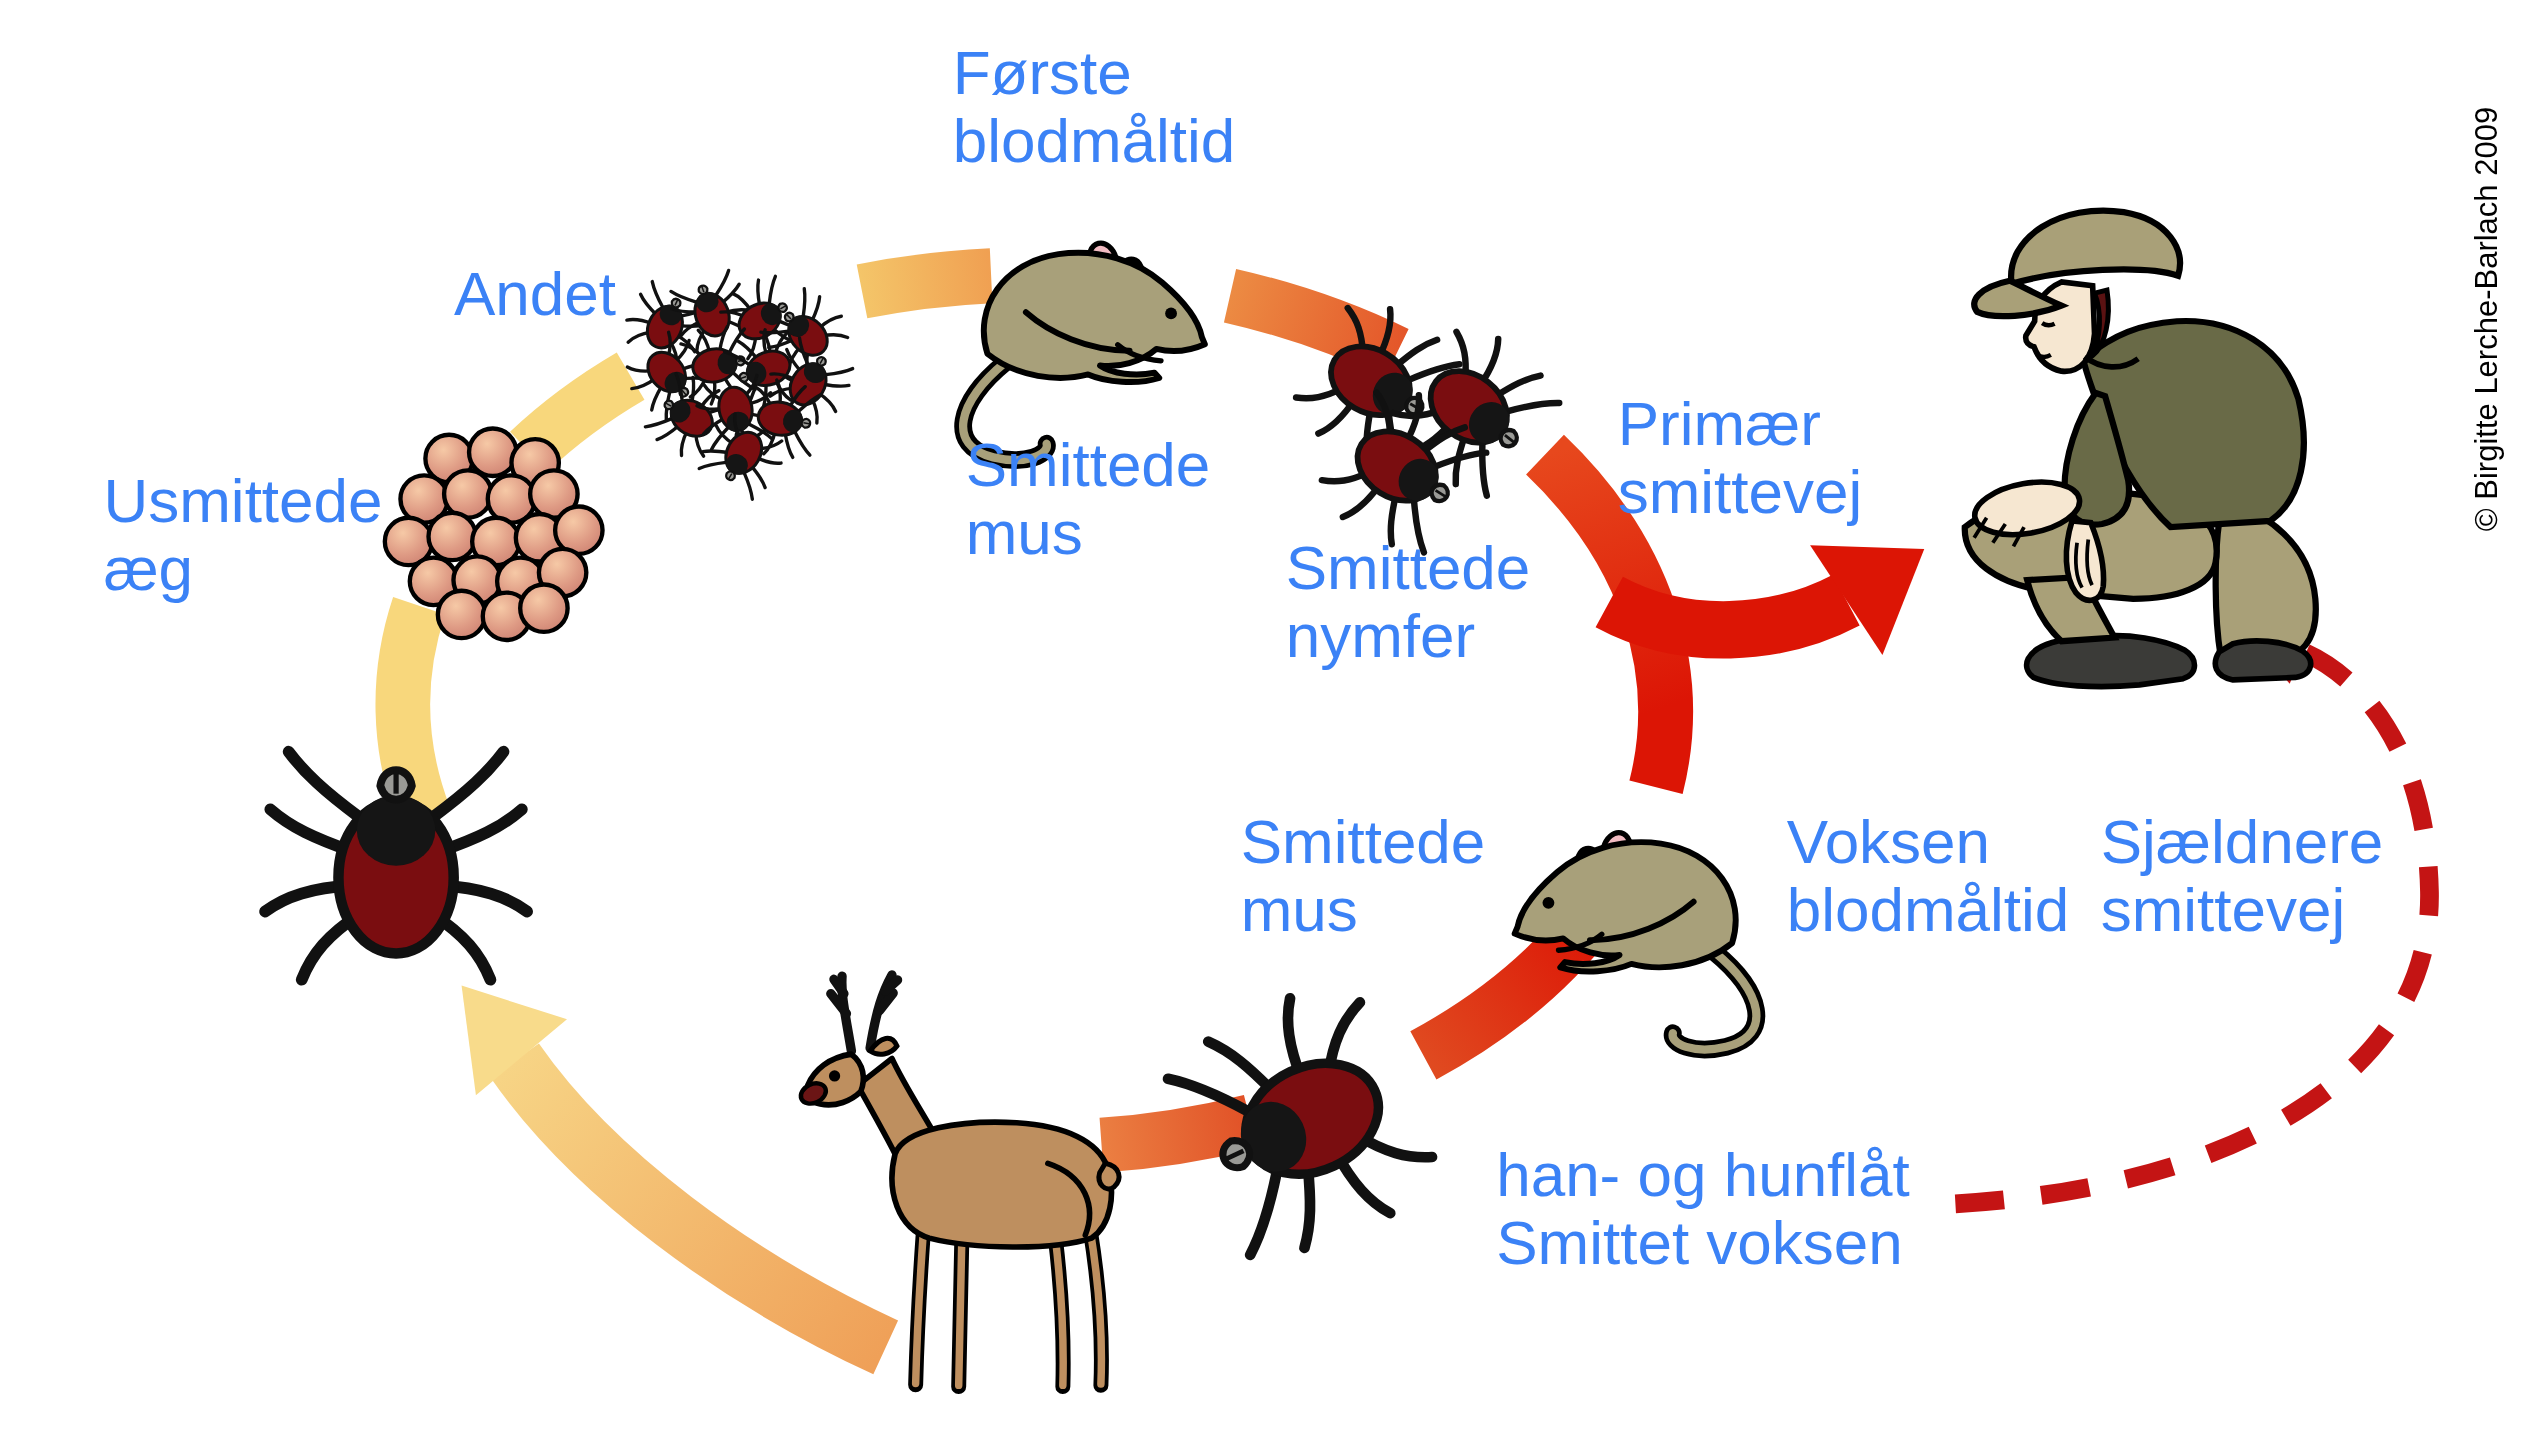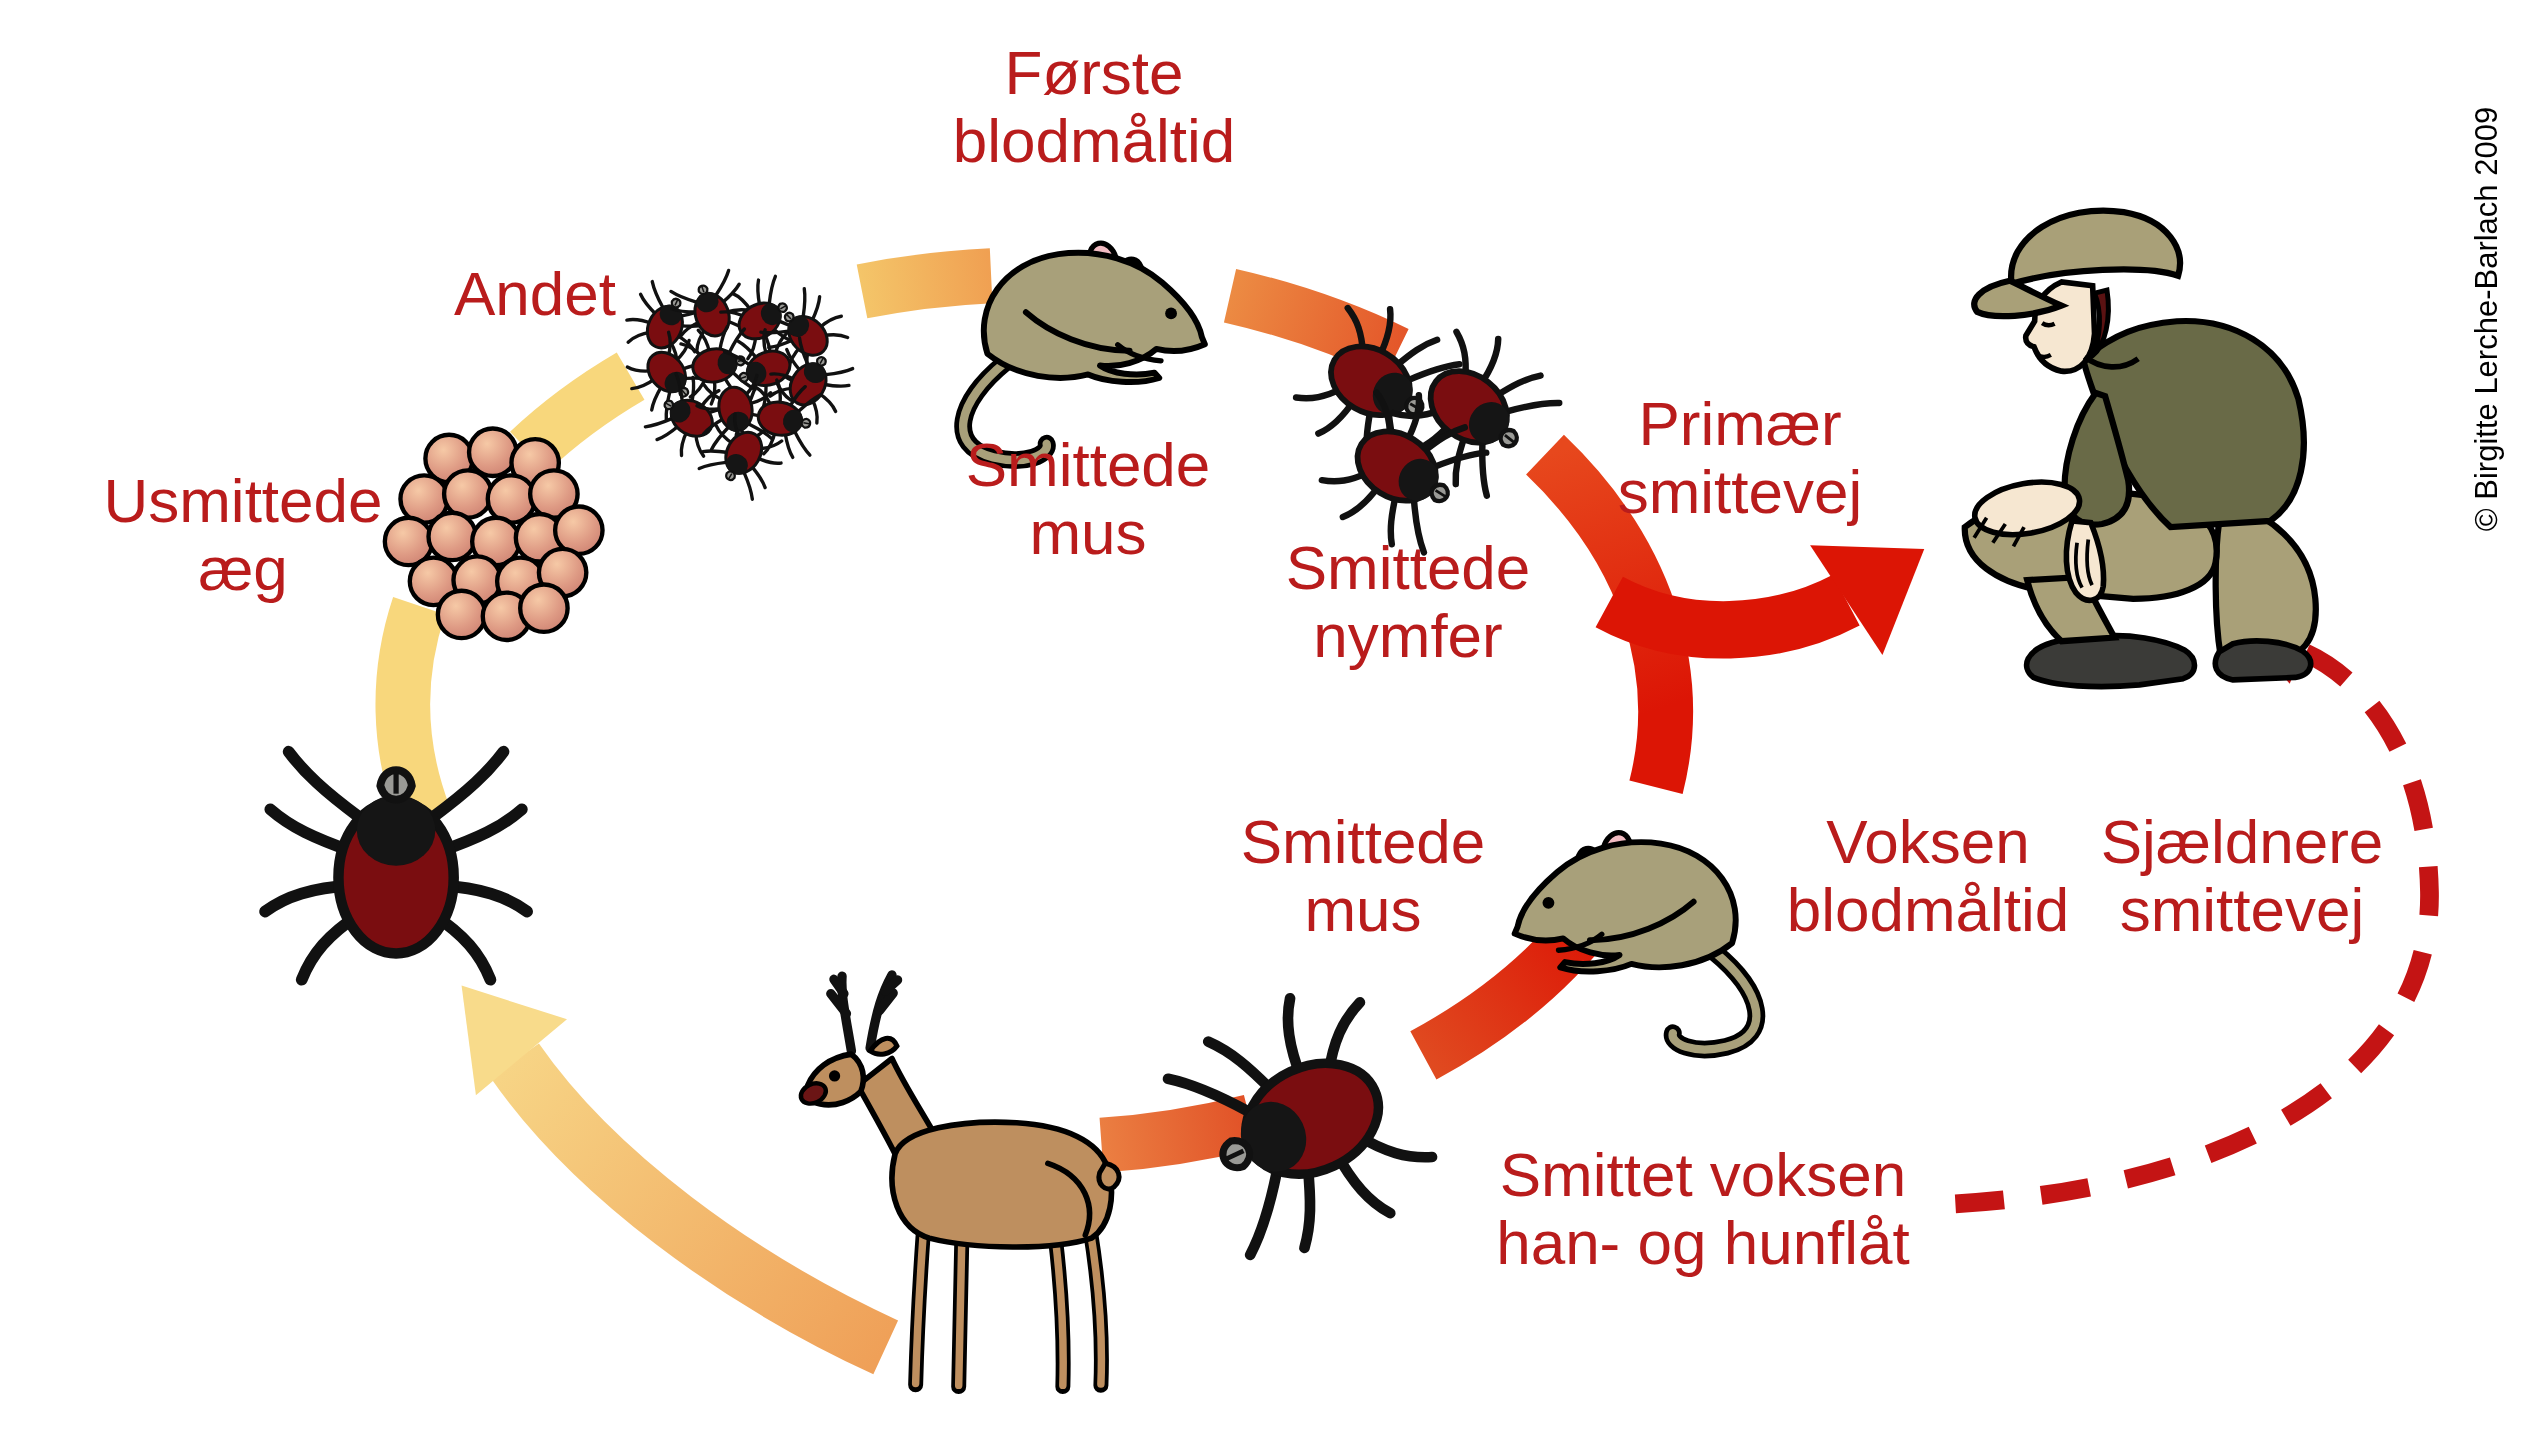--- a/index.html
+++ b/index.html
@@ -1,21 +1,21 @@
 <!DOCTYPE html>
 <html style="font-size:10px"><head>
 <meta charset="utf-8">
 <style>
   html,body{margin:0;padding:0;background:#fff;}
   body{width:2538px;height:1454px;overflow:hidden;}
   .stage{position:relative;width:2538px;height:1454px;background:#fff;
          font-family:"Liberation Sans",sans-serif;}
   svg.art{position:absolute;left:0;top:0;width:2538px;height:1454px;}
-  .lbl{position:absolute;transform:translate(-50%,-50%);text-align:center;
-       font-size:62px;line-height:1.1;color:#b91c1c;white-space:nowrap;font-weight:400;}
+  .lbl{position:absolute;transform:translate(-50%,-50%);text-align:left;
+       font-size:62px;line-height:1.1;color:#3b82f6;white-space:nowrap;font-weight:400;}
   .lbl span{display:block;}
   .copyright{position:absolute;left:2487px;top:319px;
        transform:translate(-50%,-50%) rotate(-90deg);
        font-size:31px;color:#000;white-space:nowrap;}
 </style>
 </head>
 <body>
 
 <div class="stage">
 
@@ -290,22 +290,22 @@
   <span>Voksen</span>
   <span>blodmåltid</span>
 </div>
 
 <div class="lbl" style="left:2242px;top:876px">
   <span>Sjældnere</span>
   <span>smittevej</span>
 </div>
 
 <div class="lbl" style="left:1703px;top:1209px">
+  <span>han- og hunflåt</span>
   <span>Smittet voksen</span>
-  <span>han- og hunflåt</span>
 </div>
 
 <div class="lbl" style="left:597px;top:1336px">
 </div>
 
 <div class="copyright">© Birgitte Lerche-Barlach 2009</div>
 
 </div>
 
 

